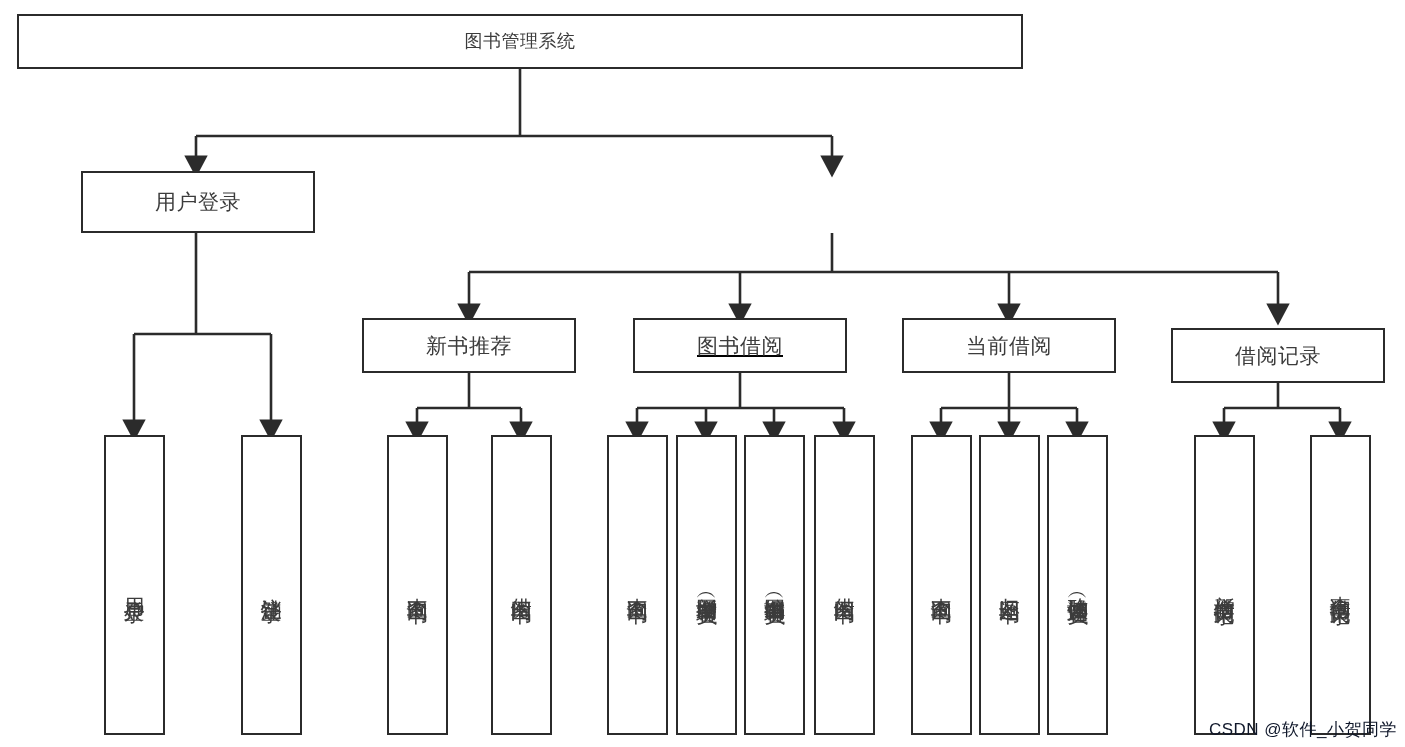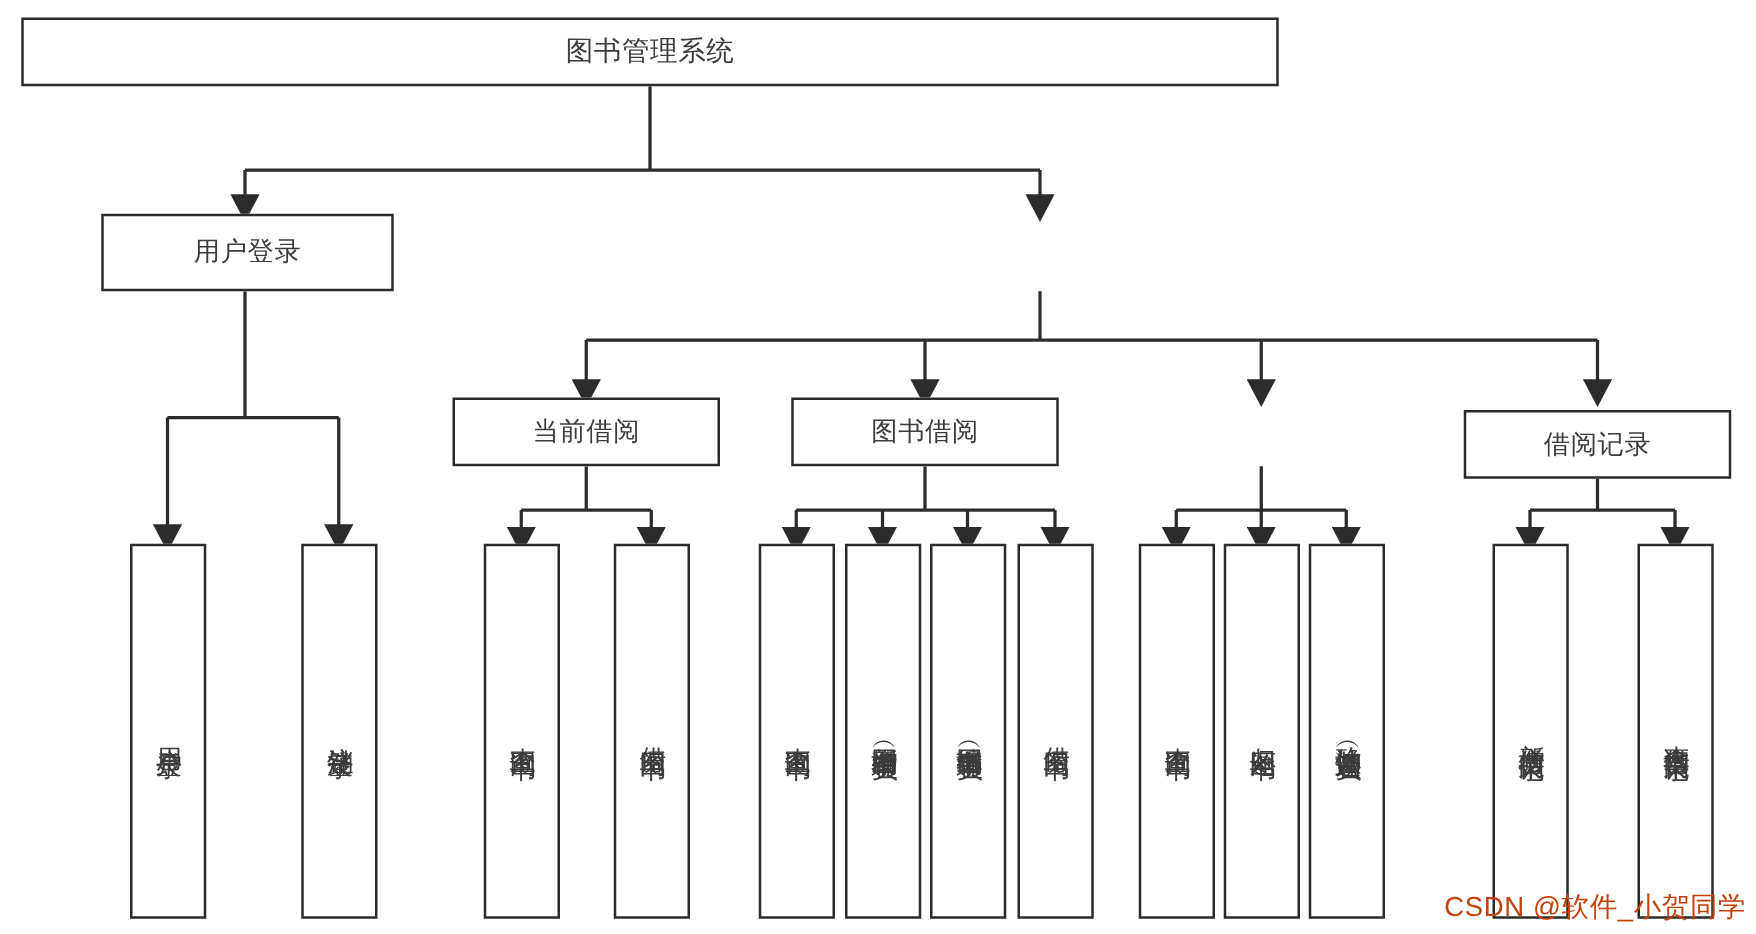--- a/index.html
+++ b/index.html
@@ -40,21 +40,21 @@
     font-size: 21px;
     line-height: 1.12;
     letter-spacing: 0.5px;
     white-space: nowrap;
     text-align: center;
   }
   .node.horizontal .node-label {
     font-size: 21px;
   }
   .node.root .node-label {
-    font-size: 22px;
+    font-size: 18px;
   }
   .node.vertical {
     align-items: center;
     justify-content: center;
   }
   .node.vertical .node-label {
     writing-mode: vertical-rl;
     text-orientation: upright;
     font-size: 21px;
     line-height: 1.22;
@@ -63,22 +63,22 @@
     max-height: 100%;
   }
   .node.vertical.long .node-label {
     letter-spacing: 1px;
     line-height: 1.16;
   }
   #watermark {
     position: absolute;
     right: 8px;
     bottom: 6px;
-    color: #c2410c;
-    font-size: 22px;
+    color: #0f172a;
+    font-size: 17px;
     letter-spacing: 0.5px;
     white-space: nowrap;
     pointer-events: none;
   }
 </style>
 </head>
 <body>
 
 <div id="diagram-root">
 
@@ -134,24 +134,27 @@
 
   <div class="node root horizontal" style="left:17px; top:14px; width:1006px; height:55px;">
     <span class="node-label">图书管理系统</span>
   </div>
 
   <div class="node horizontal" style="left:81px; top:171px; width:234px; height:62px;">
     <span class="node-label">用户登录</span>
   </div>
 
   <div class="node horizontal" style="left:362px; top:318px; width:214px; height:55px;">
+    <span class="node-label">新书推荐</span>
+  </div>
+  <div class="node horizontal" style="left:633px; top:318px; width:214px; height:55px;text-decoration:underline;">
+    <span class="node-label">图书借阅</span>
+  </div>
+  <div class="node horizontal" style="left:902px; top:318px; width:214px; height:55px;">
     <span class="node-label">当前借阅</span>
-  </div>
-  <div class="node horizontal" style="left:633px; top:318px; width:214px; height:55px;">
-    <span class="node-label">图书借阅</span>
   </div>
   <div class="node horizontal" style="left:1171px; top:328px; width:214px; height:55px;">
     <span class="node-label">借阅记录</span>
   </div>
 
   <div class="node vertical" style="left:104px; top:435px; width:61px; height:300px;">
     <span class="node-label">用户登录</span>
   </div>
   <div class="node vertical" style="left:241px; top:435px; width:61px; height:300px;">
     <span class="node-label">注销登录</span>

